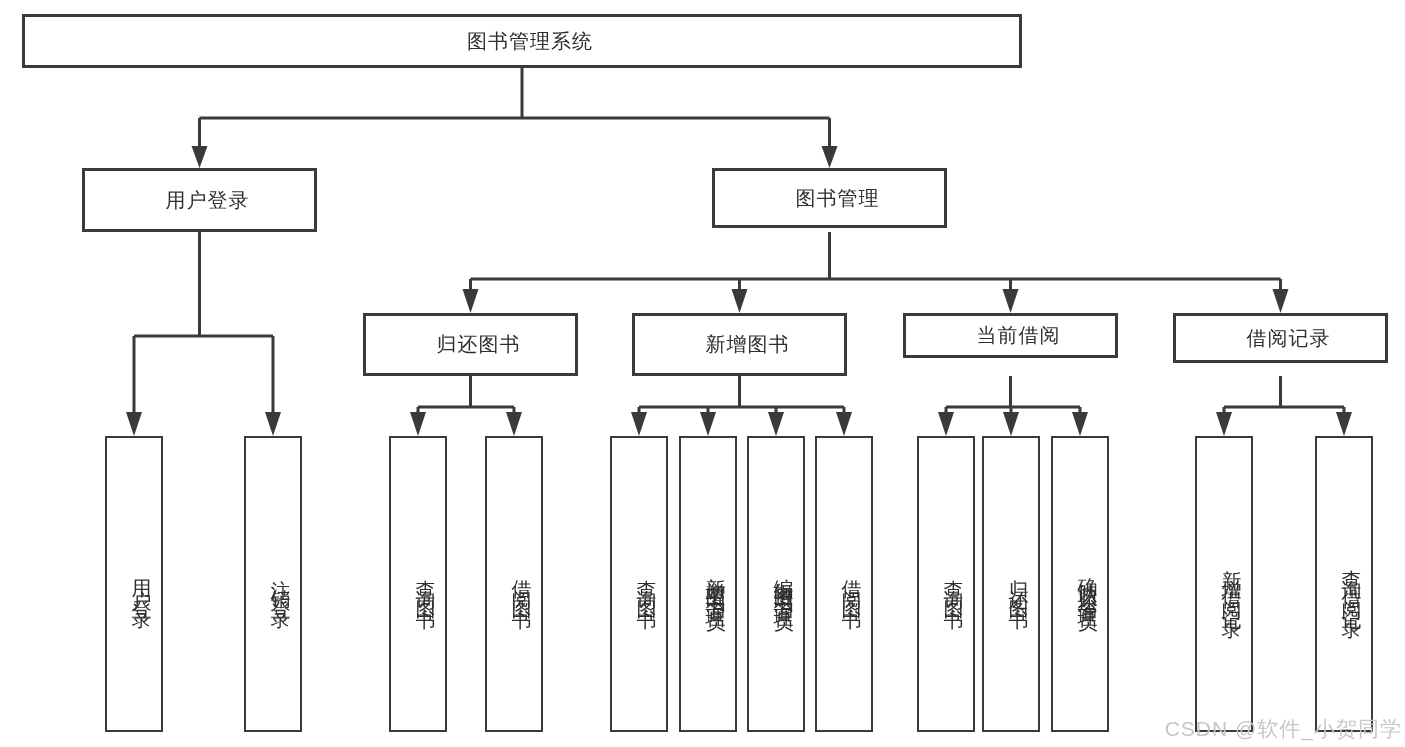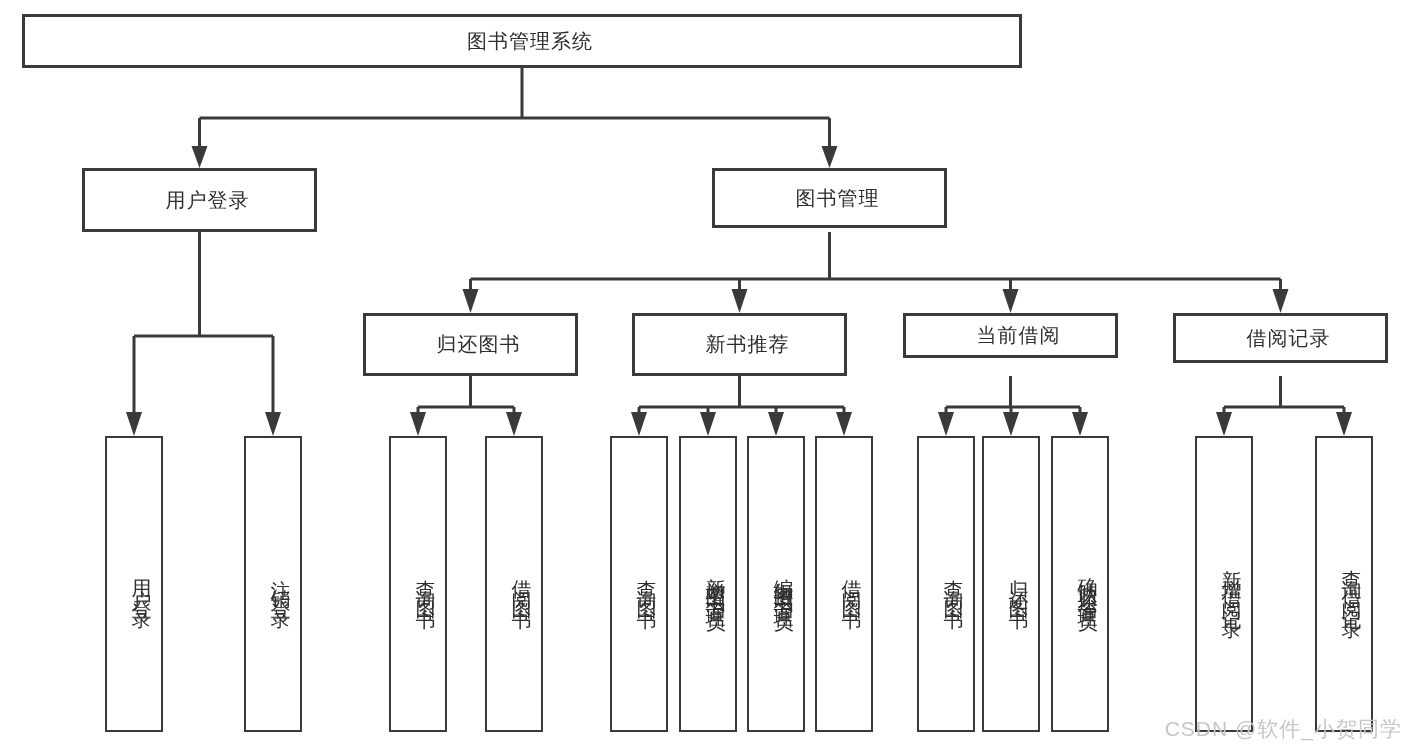--- a/index.html
+++ b/index.html
@@ -98,21 +98,21 @@
       <polygon points="1336,412 1352,412 1344,436" stroke="none"></polygon>
     </g>
   </svg>
 
   <div class="box hbox" style="left:22px;top:14px;width:1000px;height:54px">图书管理系统</div>
 
   <div class="box hbox" style="left:82px;top:168px;width:235px;height:64px">用户登录</div>
   <div class="box hbox" style="left:712px;top:168px;width:235px;height:60px">图书管理</div>
 
   <div class="box hbox" style="left:363px;top:313px;width:215px;height:63px">归还图书</div>
-  <div class="box hbox" style="left:632px;top:313px;width:215px;height:63px">新书推荐</div>
+  <div class="box hbox" style="left:632px;top:313px;width:215px;height:63px">新增图书</div>
   <div class="box hbox" style="left:903px;top:313px;width:215px;height:45px">当前借阅</div>
   <div class="box hbox" style="left:1173px;top:313px;width:215px;height:50px">借阅记录</div>
 
   <div class="box vbox" style="left:105px;top:436px;width:58px;height:296px">
     <span class="vtext">用户登录</span>
   </div>
   <div class="box vbox" style="left:244px;top:436px;width:58px;height:296px">
     <span class="vtext">注销登录</span>
   </div>
 

